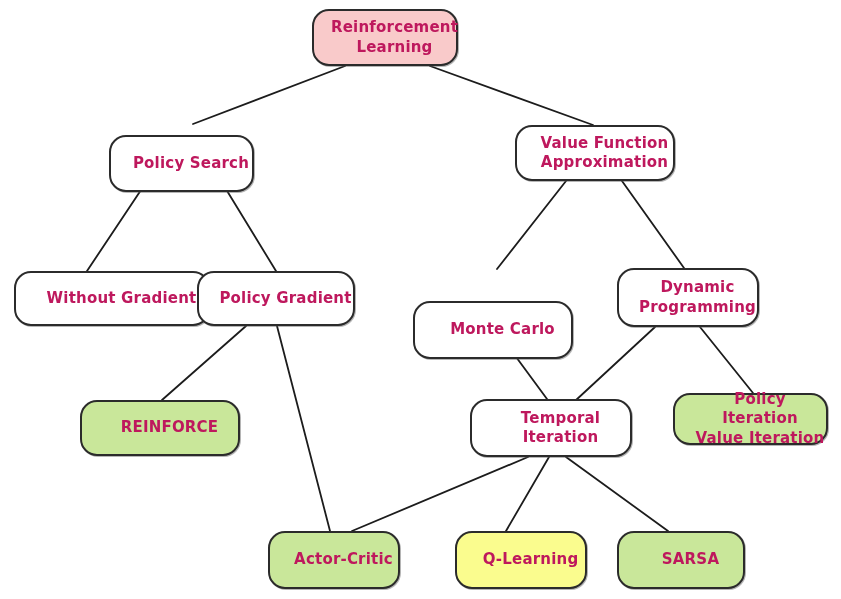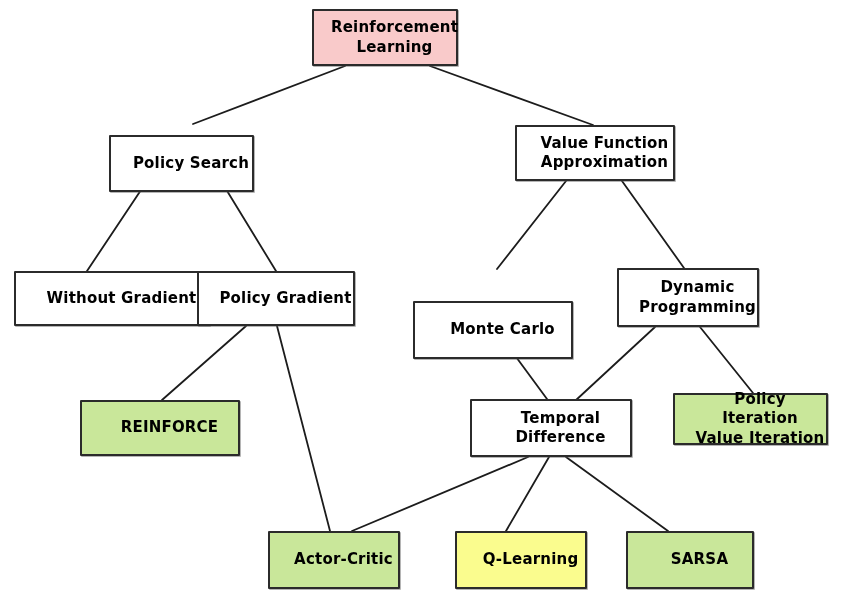--- a/index.html
+++ b/index.html
@@ -24,29 +24,29 @@
   }
   #edge-layer line {
     stroke: #1c1c1c;
     stroke-width: 1.8;
     stroke-linecap: round;
   }
   .node {
     position: absolute;
     box-sizing: border-box;
     border: 2.5px solid #2b2b2b;
-    border-radius: 1px;
+    border-radius: 17px;
     display: flex;
     align-items: center;
     justify-content: center;
     text-align: center;
     font-weight: bold;
     font-size: 15px;
     line-height: 1.3;
-    color: #000000;
+    color: #be185d;
     white-space: pre-line;
     box-shadow: 1px 1px 0 rgba(90,90,90,0.45);
     letter-spacing: 0.2px;
     padding-left: 19px;
   }
 </style>
 </head>
 <body>
 
 <div id="canvas">
@@ -72,19 +72,19 @@
   <div class="node" style="left: 109px; top: 135px; width: 145px; height: 57px; background: rgb(255, 255, 255);">Policy Search</div>
   <div class="node" style="left: 515px; top: 125px; width: 160px; height: 56px; background: rgb(255, 255, 255);">Value Function
 Approximation</div>
   <div class="node" style="left: 14px; top: 271px; width: 196px; height: 55px; background: rgb(255, 255, 255);">Without Gradient</div>
   <div class="node" style="left: 197px; top: 271px; width: 158px; height: 55px; background: rgb(255, 255, 255);">Policy Gradient</div>
   <div class="node" style="left: 413px; top: 269px; width: 160px; height: 58px; background: rgb(255, 255, 255); margin-top: 32px;">Monte Carlo</div>
   <div class="node" style="left: 617px; top: 268px; width: 142px; height: 59px; background: rgb(255, 255, 255);">Dynamic
 Programming</div>
   <div class="node" style="left: 80px; top: 400px; width: 160px; height: 56px; background: rgb(201, 231, 154);">REINFORCE</div>
   <div class="node" style="left: 470px; top: 399px; width: 162px; height: 58px; background: rgb(255, 255, 255);">Temporal
-Difference</div>
+Iteration</div>
   <div class="node" style="left: 673px; top: 393px; width: 155px; height: 52px; background: rgb(201, 231, 154);">Policy Iteration
 Value Iteration</div>
   <div class="node" style="left: 268px; top: 531px; width: 132px; height: 58px; background: rgb(201, 231, 154);">Actor-Critic</div>
   <div class="node" style="left: 455px; top: 531px; width: 132px; height: 58px; background: rgb(250, 252, 142);">Q-Learning</div>
-  <div class="node" style="left: 617px; top: 531px; width: 128px; height: 58px; background: rgb(201, 231, 154); margin-left: 9px;">SARSA</div>
+  <div class="node" style="left: 617px; top: 531px; width: 128px; height: 58px; background: rgb(201, 231, 154);">SARSA</div>
 </div>
 
 </body></html>

